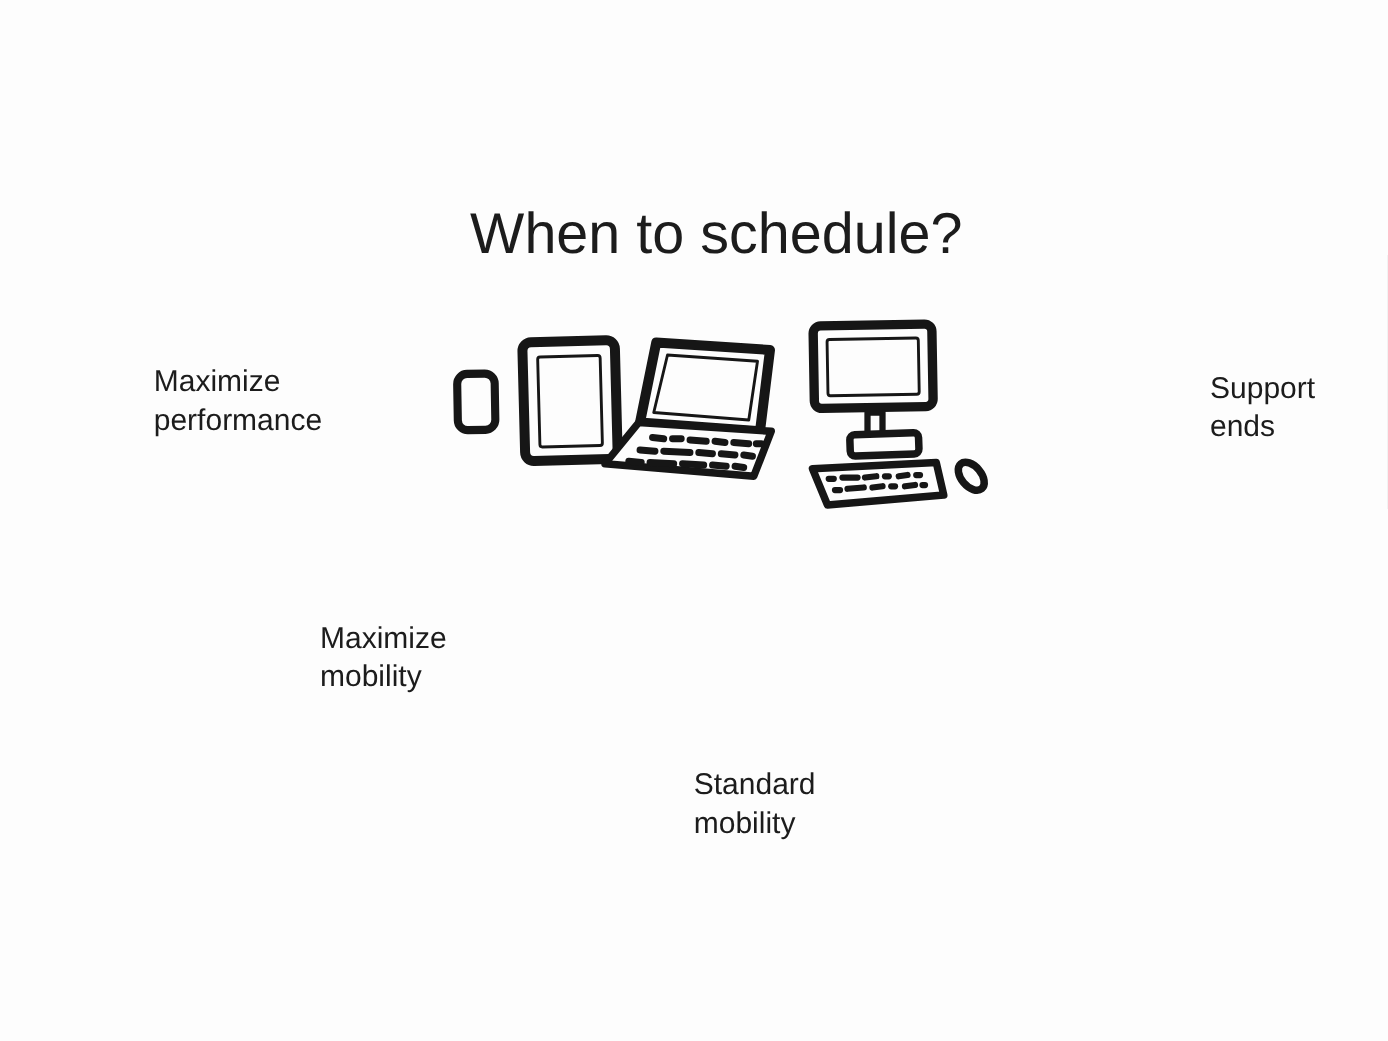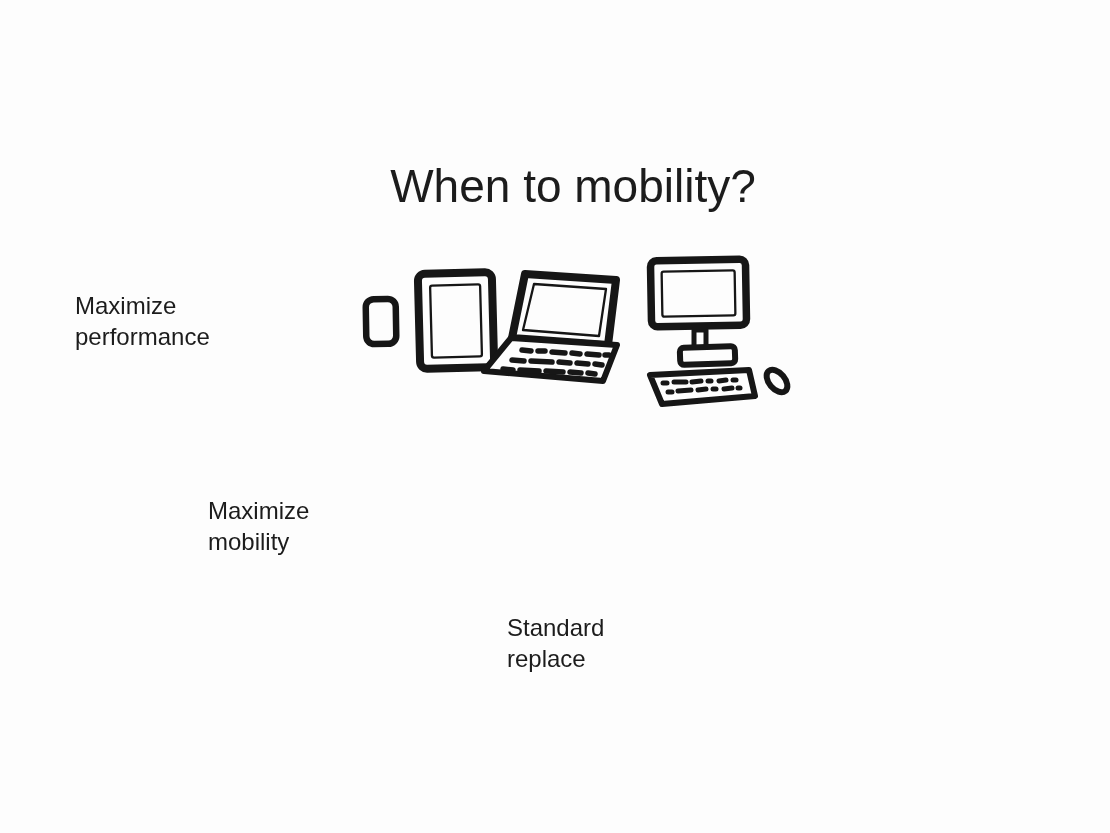--- a/index.html
+++ b/index.html
@@ -27,20 +27,21 @@
     font-weight: 400;
     color: #1c1c1c;
   }
   .label {
     position: absolute;
     font-size: 24px;
     line-height: 31px;
     font-weight: 400;
     white-space: pre-line;
     color: #1c1c1c;
+    margin-left: 48px;
   }
   .label-performance { left: 75px;  top: 290px; }
   .label-support     { left: 920px; top: 295px; }
   .label-mobility    { left: 208px; top: 495px; }
   .label-repair      { left: 799px; top: 495px; }
   .label-schedule    { left: 507px; top: 612px; }
   .devices-drawing {
     position: absolute;
     left: 340px;
     top: 240px;
@@ -53,21 +54,21 @@
     stroke: #161616;
     stroke-linejoin: round;
     stroke-linecap: round;
   }
 </style>
 </head>
 <body>
 
 <div class="slide">
 
-  <div class="title">When to mobility?</div>
+  <div class="title">When to schedule?</div>
 
   <svg class="devices-drawing" viewBox="0 0 480 180" xmlns="http://www.w3.org/2000/svg">
 
     <g>
       <rect x="26" y="59" width="30" height="45" rx="8" fill="#fdfdfd" stroke-width="6.5" transform="rotate(-1 41 81)"></rect>
     </g>
 
     <g>
       <rect x="79" y="33" width="74" height="95" rx="7" fill="#fdfdfd" stroke-width="8" transform="rotate(-1.5 116 80)"></rect>
       <rect x="91" y="45" width="50" height="72" rx="2" fill="none" stroke-width="2.3" transform="rotate(-1.5 116 80)"></rect>
@@ -123,21 +124,23 @@
       </g>
       <g>
         <ellipse cx="437" cy="141" rx="8" ry="13" fill="#fdfdfd" stroke-width="6" transform="rotate(-40 437 141)"></ellipse>
       </g>
     </g>
   </svg>
 
   <div class="label label-performance">Maximize
 performance</div>
 
+  <div class="label label-support">Support
+ends</div>
 
   <div class="label label-mobility">Maximize
 mobility</div>
 
 
   <div class="label label-schedule">Standard
-replace</div>
+mobility</div>
 
 </div>
 
 </body></html>

